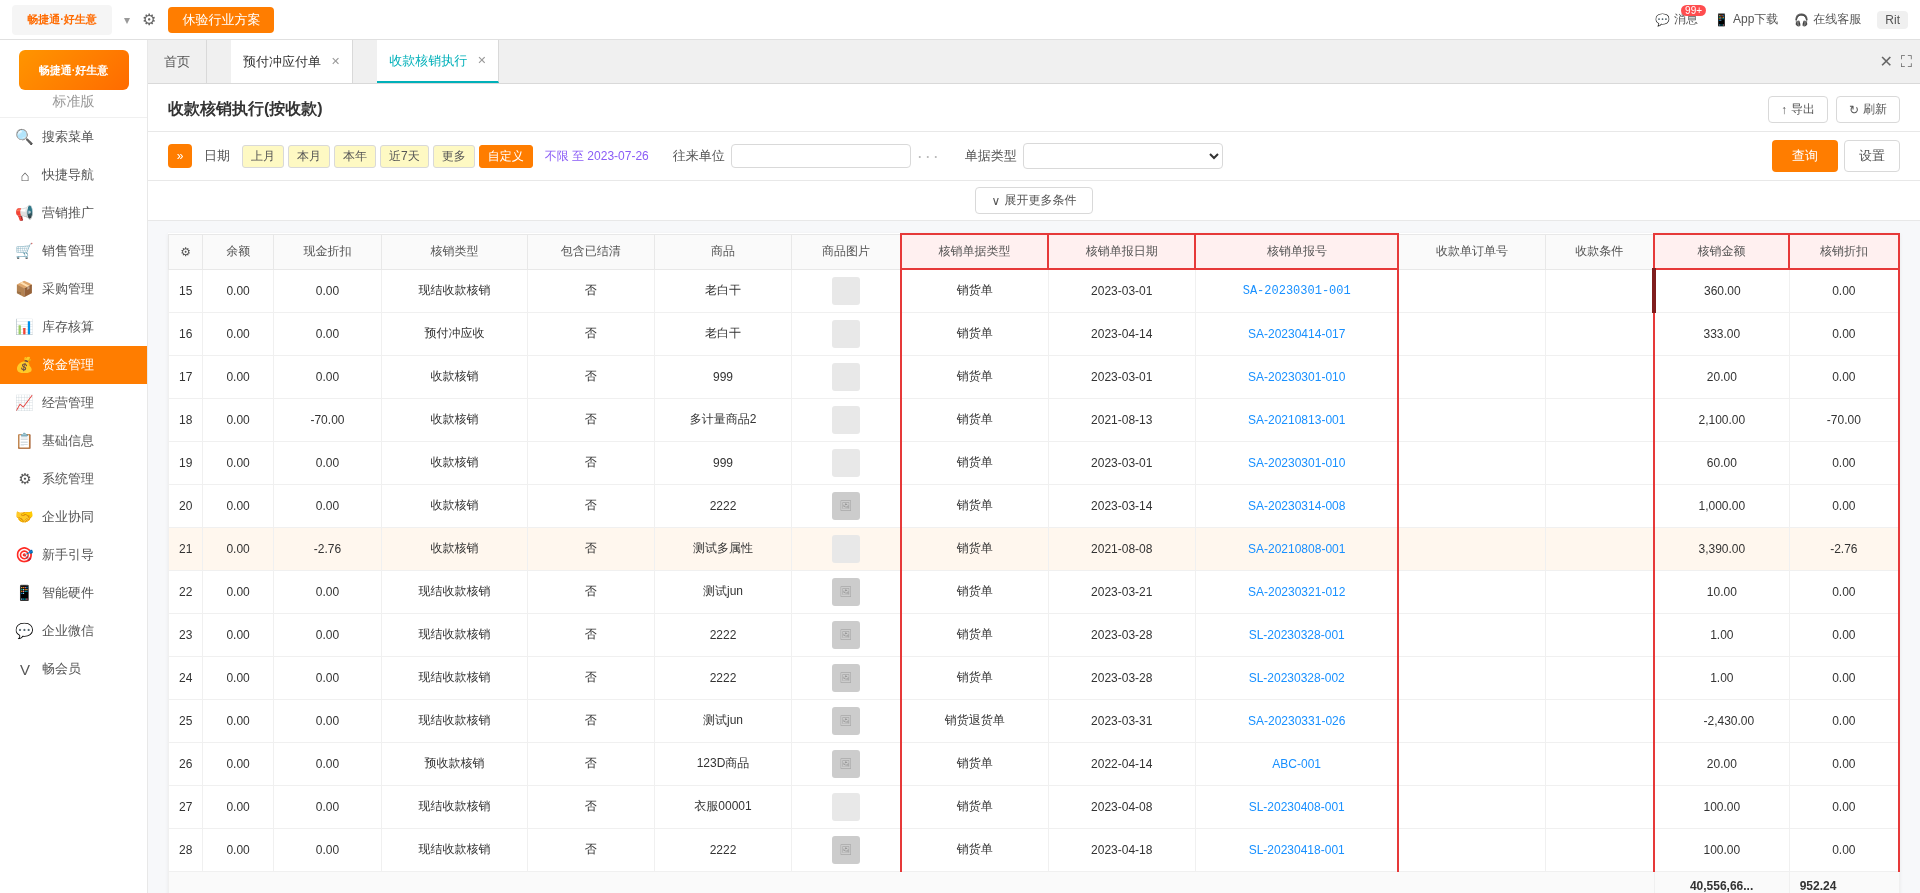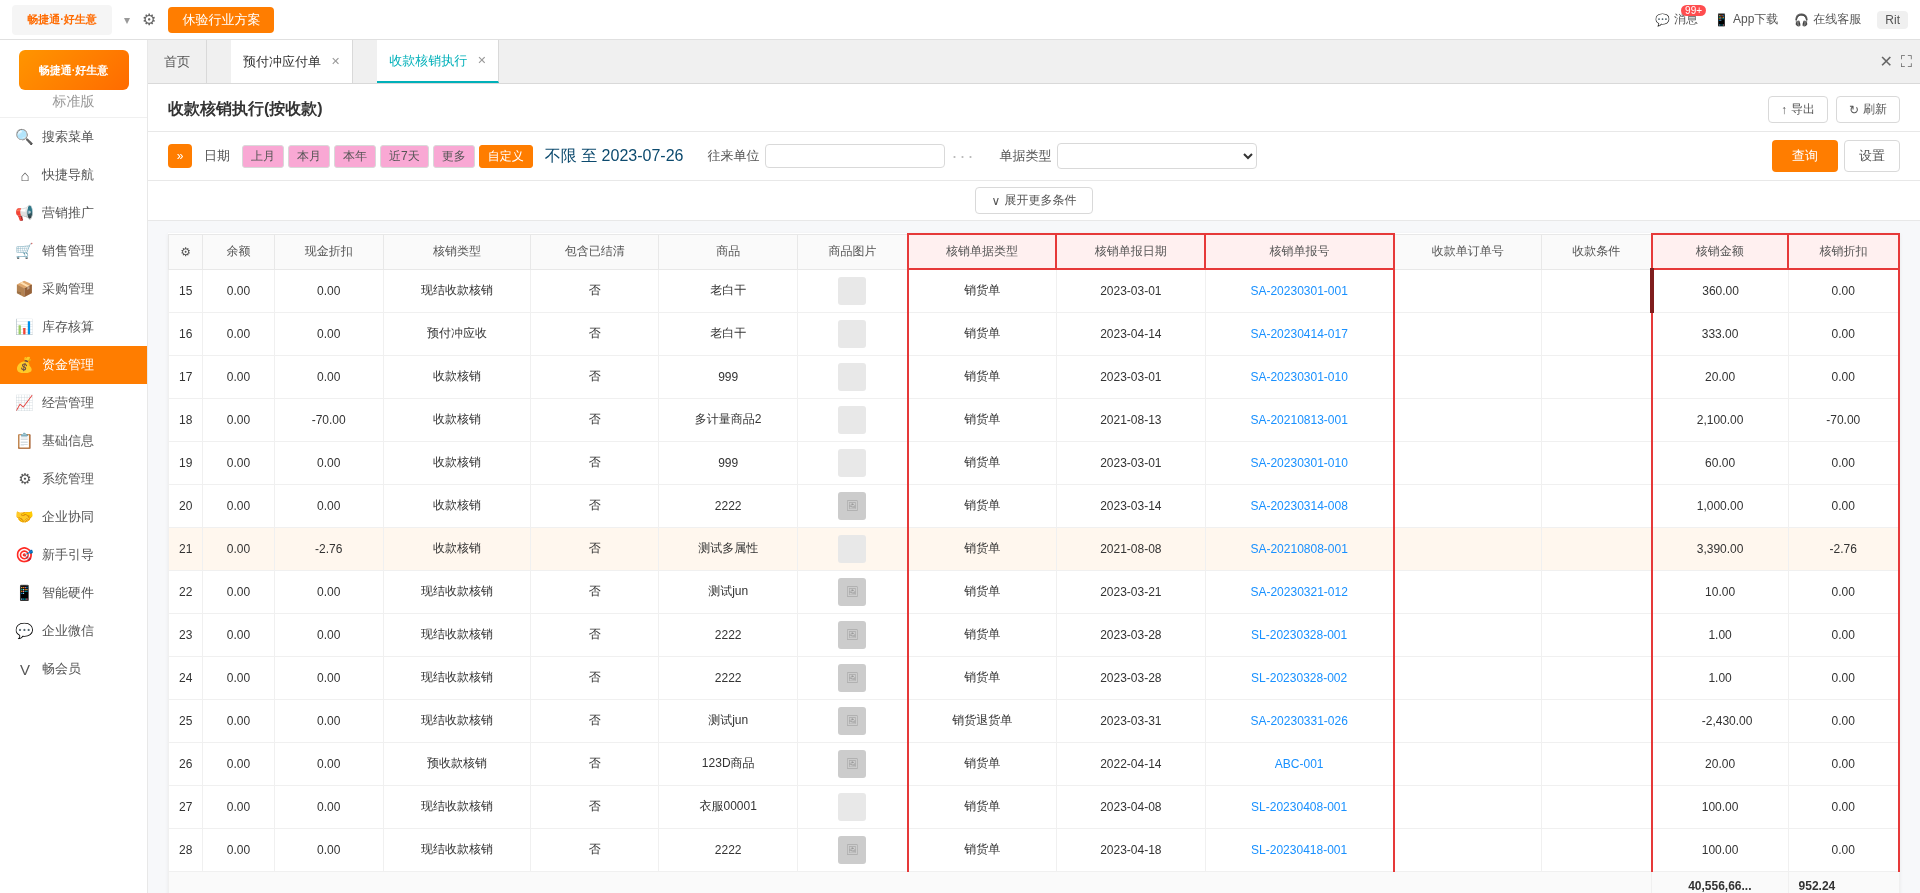--- a/index.html
+++ b/index.html
@@ -44,23 +44,23 @@
     .page-header-actions { display: flex; gap: 8px; }
     .btn-export { background: #fff; border: 1px solid #d9d9d9; color: #555; padding: 4px 12px; border-radius: 4px; cursor: pointer; font-size: 12px; display: flex; align-items: center; gap: 4px; }
     .btn-refresh { background: #fff; border: 1px solid #d9d9d9; color: #555; padding: 4px 12px; border-radius: 4px; cursor: pointer; font-size: 12px; display: flex; align-items: center; gap: 4px; }
 
     
     .filter-bar { padding: 8px 20px; background: #fff; border-bottom: 1px solid #e8e8e8; flex-shrink: 0; }
     .filter-row { display: flex; align-items: center; gap: 12px; flex-wrap: wrap; }
     .filter-expand-btn { width: 24px; height: 24px; background: #ff7d00; color: #fff; border-radius: 4px; display: flex; align-items: center; justify-content: center; cursor: pointer; font-size: 12px; flex-shrink: 0; }
     .filter-label { font-size: 13px; color: #555; white-space: nowrap; }
     .filter-date-btns { display: flex; align-items: center; gap: 4px; }
-    .filter-date-btn { padding: 2px 8px; border: 1px solid #d9d9d9; border-radius: 3px; font-size: 12px; cursor: pointer; color: #555; background: #f9a8d4; }
+    .filter-date-btn { padding: 2px 8px; border: 1px solid #d9d9d9; border-radius: 3px; font-size: 12px; cursor: pointer; color: #555; background: #fef9c3; }
     .filter-date-btn.custom { background: #ff7d00; color: #fff; border-color: #ff7d00; }
-    .filter-date-range { font-size: 16px; color: #0c4a6e; }
+    .filter-date-range { font-size: 12px; color: #8b5cf6; }
     .filter-field { display: flex; align-items: center; gap: 6px; margin-left: 12px; }
     .filter-field-label { color: #555; font-size: 13px; white-space: nowrap; }
     .filter-input { border: 1px solid #d9d9d9; border-radius: 4px; padding: 4px 8px; font-size: 12px; color: #333; width: 180px; outline: none; }
     .filter-dots { color: #bbb; font-size: 18px; letter-spacing: 2px; }
     .filter-select { border: 1px solid #d9d9d9; border-radius: 4px; padding: 4px 8px; font-size: 12px; color: #333; width: 200px; background: #fff; }
     .btn-query { background: #ff7d00; color: #fff; border: none; border-radius: 4px; padding: 6px 20px; font-size: 13px; cursor: pointer; }
     .btn-setting { background: #fff; border: 1px solid #d9d9d9; color: #555; border-radius: 4px; padding: 6px 14px; font-size: 13px; cursor: pointer; }
 
     
     .table-container { flex: 1; overflow: auto; padding: 12px 20px; }
@@ -283,21 +283,21 @@
           <tr>
       <td>15</td>
       <td>0.00</td>
       <td class="">0.00</td>
       <td>现结收款核销</td>
       <td>否</td>
       <td>老白干</td>
       <td><span class="img-placeholder"></span></td>
       <td style="border-left:2px solid #e63939;border-right:1px solid #f0f0f0;">销货单</td>
       <td>2023-03-01</td>
-      <td style="border-right:2px solid #e63939;"><a class="link-text">SA-20230301-001</a></td>
+      <td style="border-right:2px solid #e63939;font-family:Liberation Mono, monospace;"><a class="link-text">SA-20230301-001</a></td>
       <td></td>
       <td></td>
       <td class="" style="border-left:4px solid #7f1d1d;">360.00</td>
       <td class="" style="border-right:2px solid #e63939;">0.00</td>
     </tr>
               <tr>
       <td>16</td>
       <td>0.00</td>
       <td class="">0.00</td>
       <td>预付冲应收</td>

